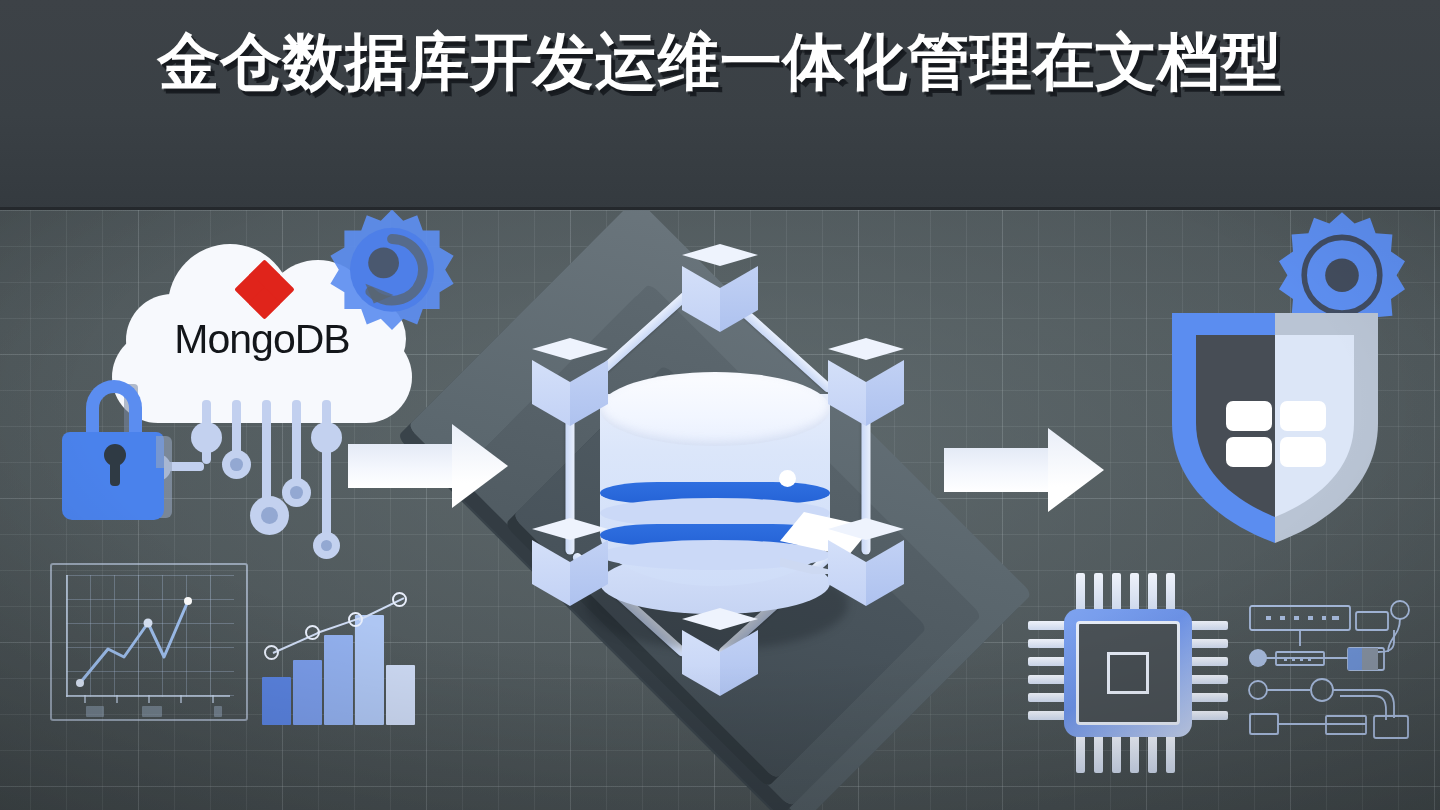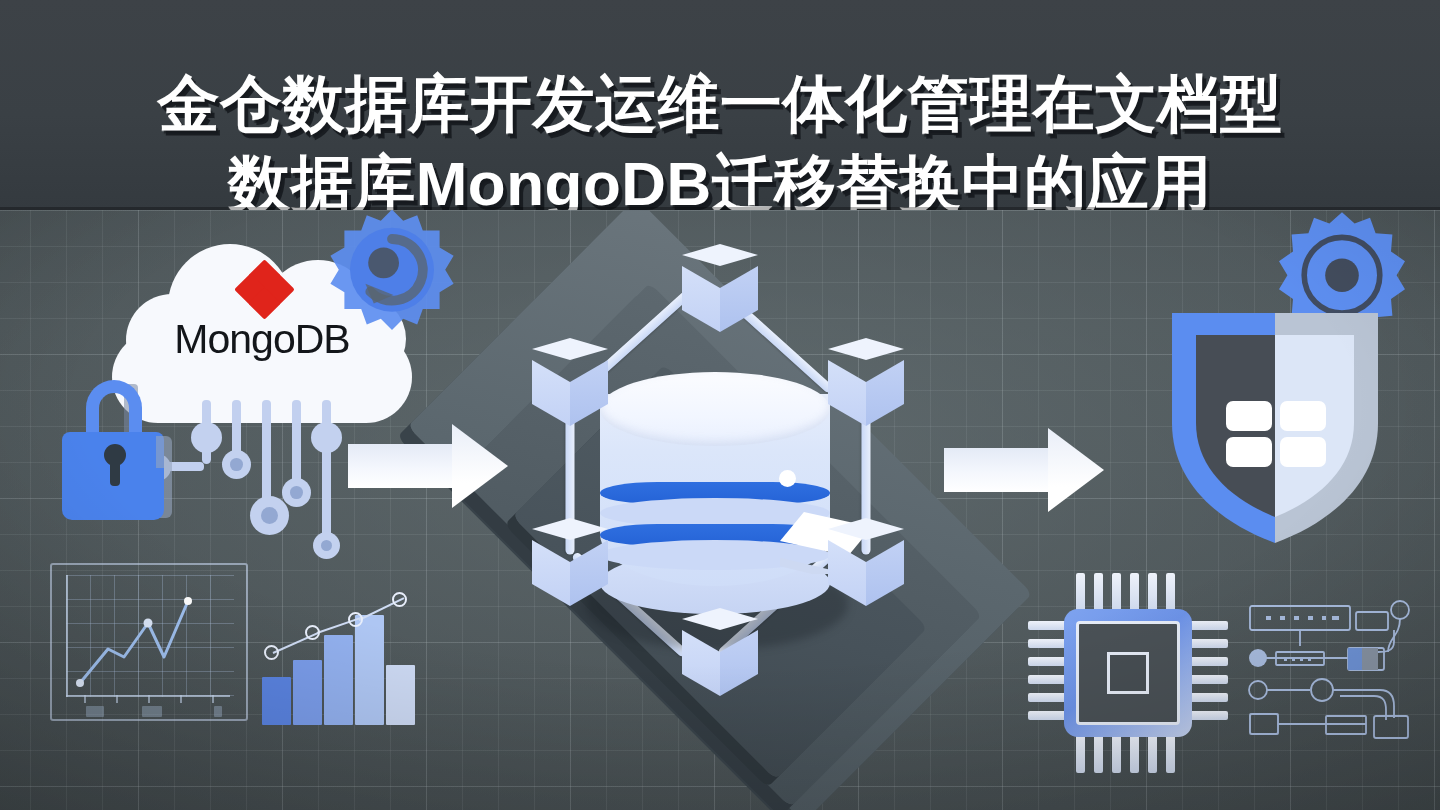--- a/index.html
+++ b/index.html
@@ -47,21 +47,20 @@
     background:linear-gradient(180deg,#3d4247 0%,#3a4045 55%,#343a3f 100%);
     overflow:hidden;
   }
   .title-band::after{
     content:"";position:absolute;left:0;right:0;bottom:0;height:3px;
     background:rgba(0,0,0,.30);
   }
   .title-inner{
     position:absolute;left:0;right:0;top:22px;
     text-align:center;
-    margin-top:42px;
   }
   .title-line{
     display:block;
     color:#ffffff;
     font-weight:bold;
     font-size:62px;
     line-height:80px;
     letter-spacing:.5px;
     text-shadow:
        4px 5px 0 rgba(20,24,28,.85),
@@ -579,17 +578,16 @@
         <rect x="2" y="116" width="28" height="20" fill="none" stroke="#a9bde0"></rect>
       </g>
     </svg>
   </div>
 
   <div class="vignette"></div>
 
   <div class="title-band">
     <div class="title-inner">
       <span class="title-line">金仓数据库开发运维一体化管理在文档型</span>
-      <span class="title-line">数据库MongoDB迁移替换中的应用</span>
     </div>
   </div>
 
 </div>
 
 </body></html>

